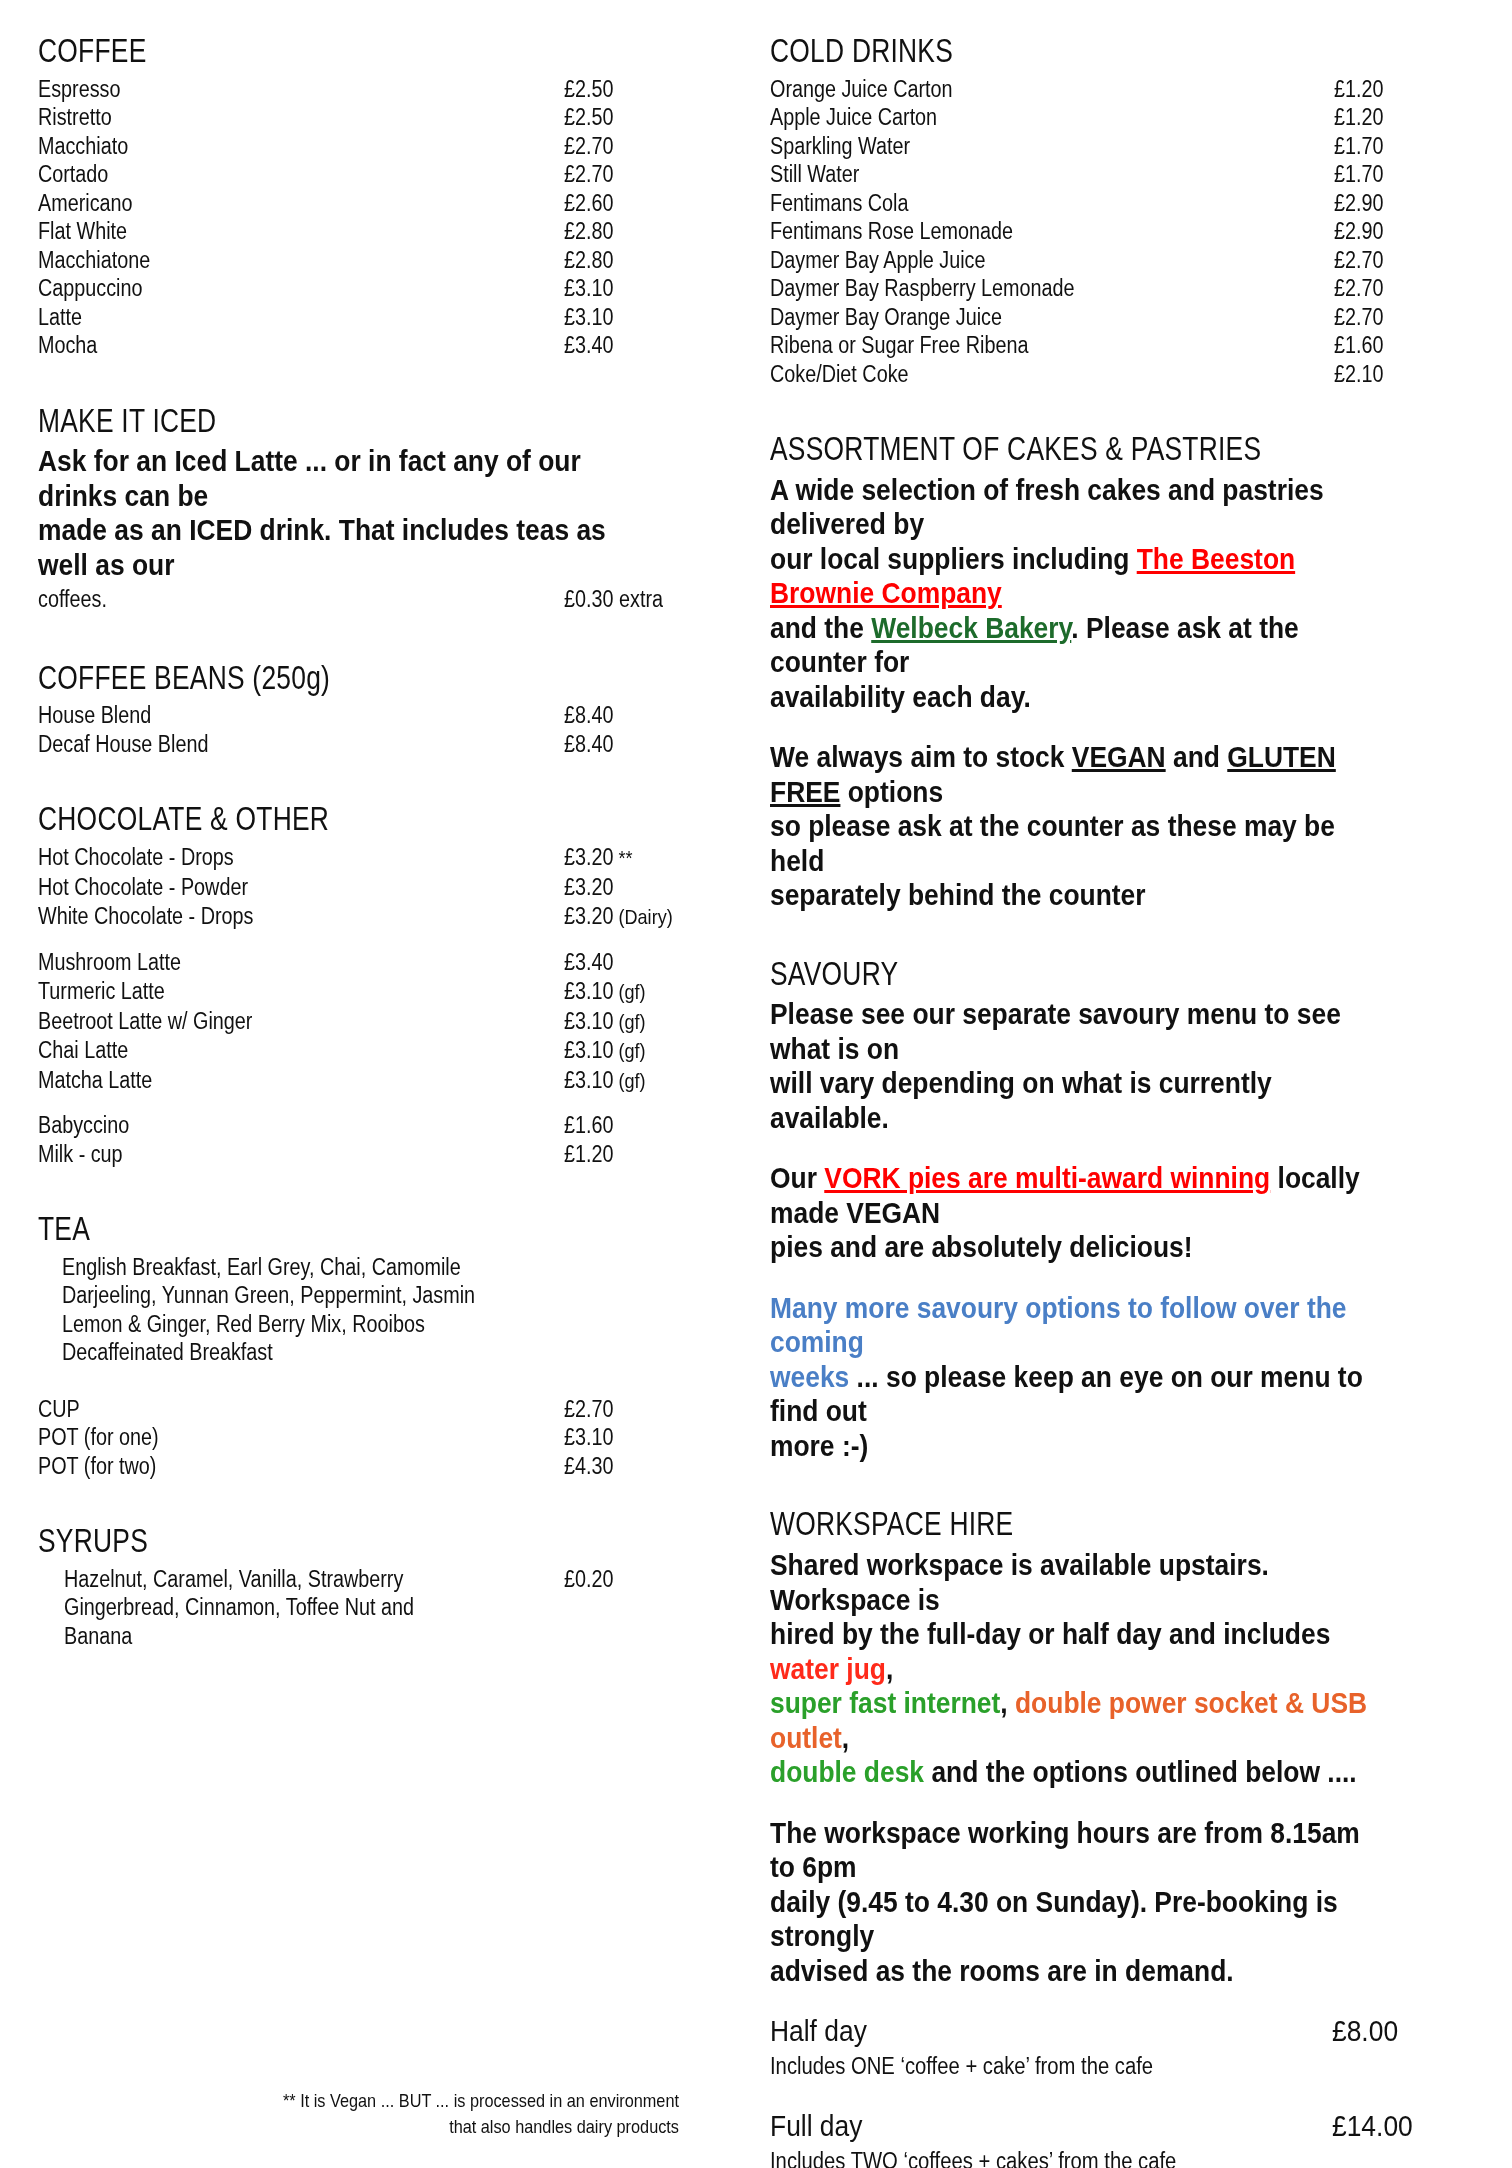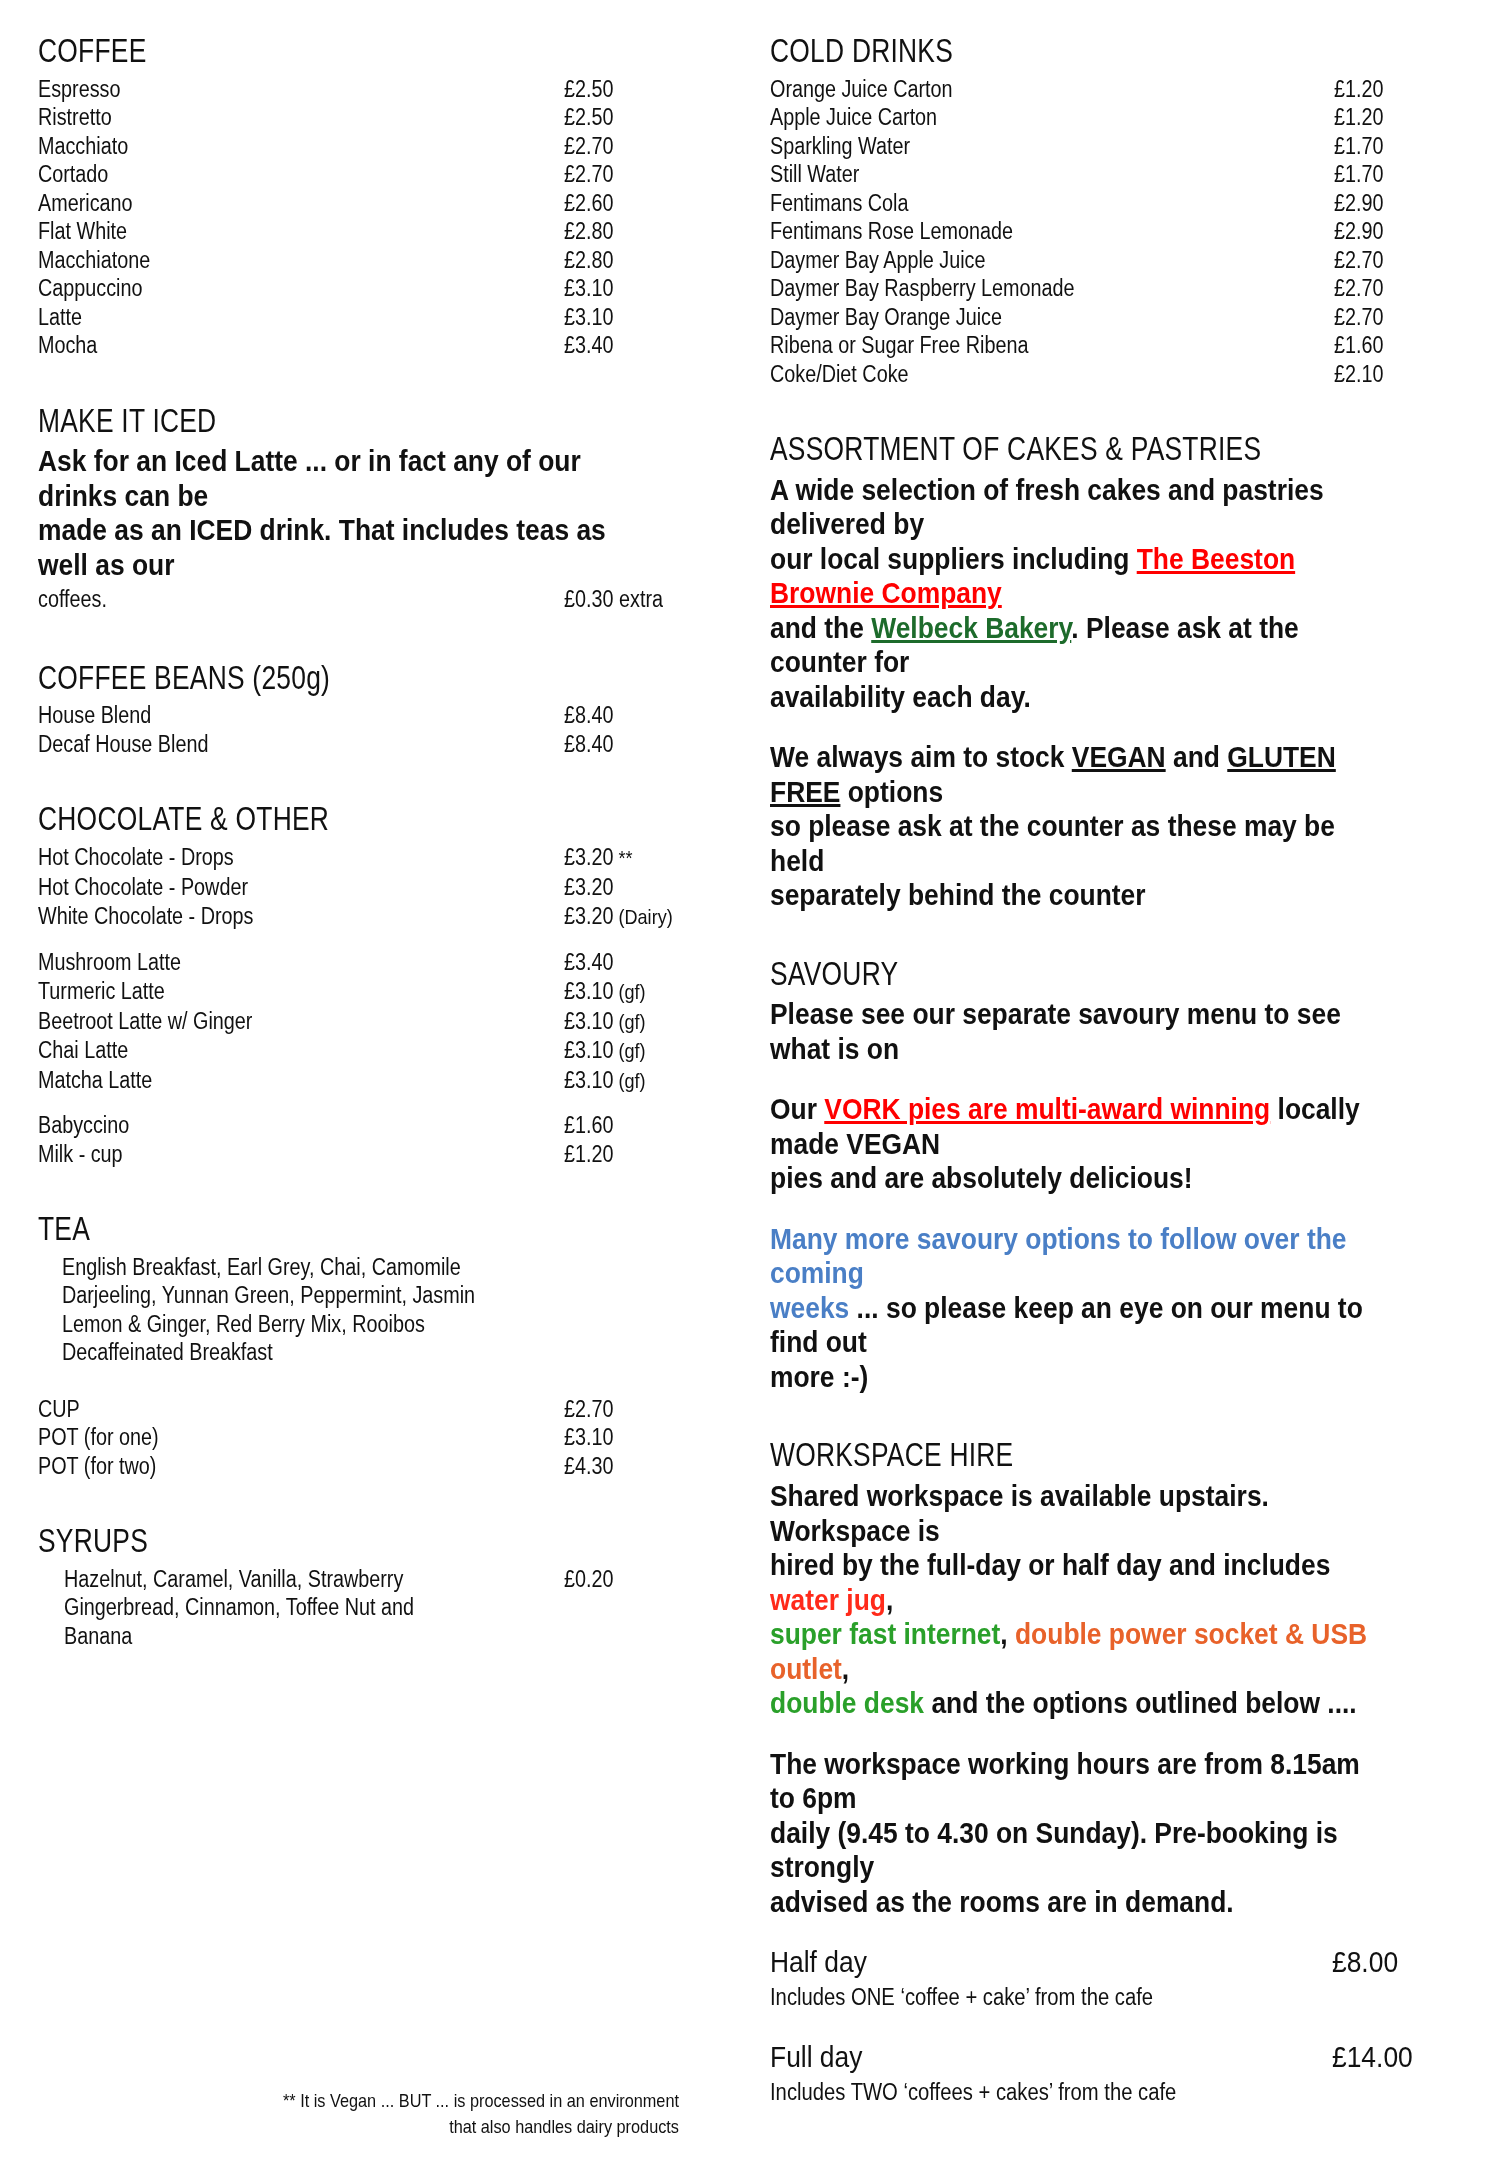--- a/index.html
+++ b/index.html
@@ -319,20 +319,21 @@
         <div><span class="t"><span>We always aim to stock </span><span class="u">VEGAN</span><span> and </span><span class="u">GLUTEN FREE</span><span> options</span></span></div>
         <div><span class="t">so please ask at the counter as these may be held</span></div>
         <div><span class="t">separately behind the counter</span></div>
       </div>
 
       <div class="spacer-lg"></div>
 
       <h2 class="section">SAVOURY</h2>
       <div class="blockline">
         <div><span class="t">Please see our separate savoury menu to see what is on</span></div>
+        <div><span class="t">will vary depending on what is currently available.</span></div>
       </div>
       <div style="height:26px"></div>
       <div class="blockline">
         <div><span class="t"><span>Our </span><a class="lnk-red">VORK pies are multi-award winning</a><span> locally made VEGAN</span></span></div>
         <div><span class="t">pies and are absolutely delicious!</span></div>
       </div>
       <div style="height:26px"></div>
       <div class="blockline">
         <div><span class="t t-blueish">Many more savoury options to follow over the coming</span></div>
         <div><span class="t"><span class="t-blueish">weeks</span><span> ... so please keep an eye on our menu to find out</span></span></div>

